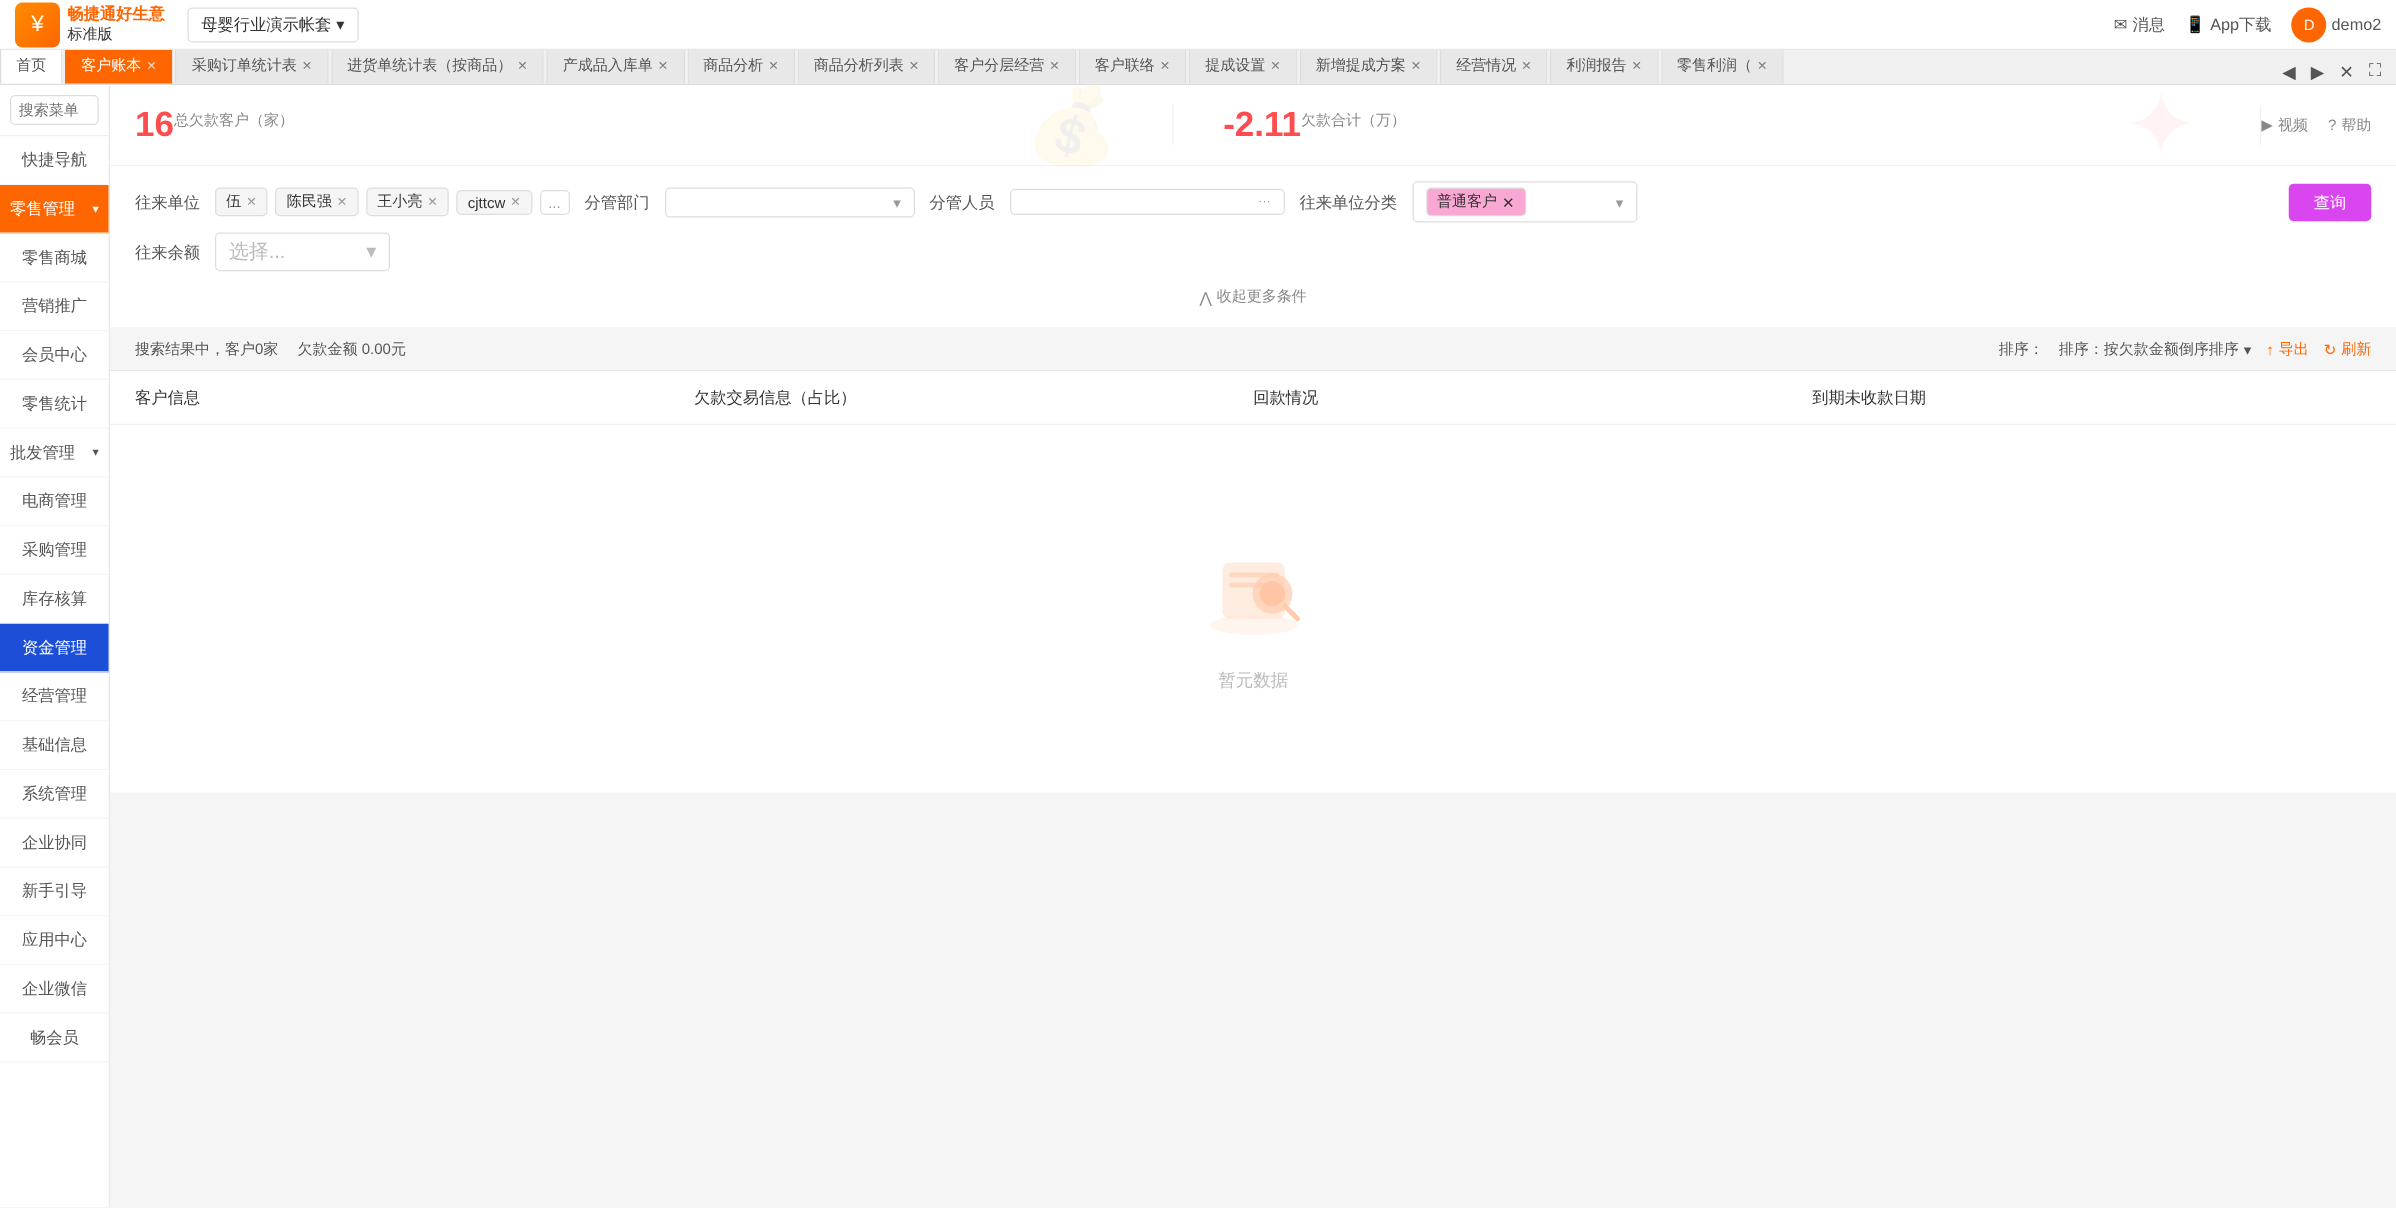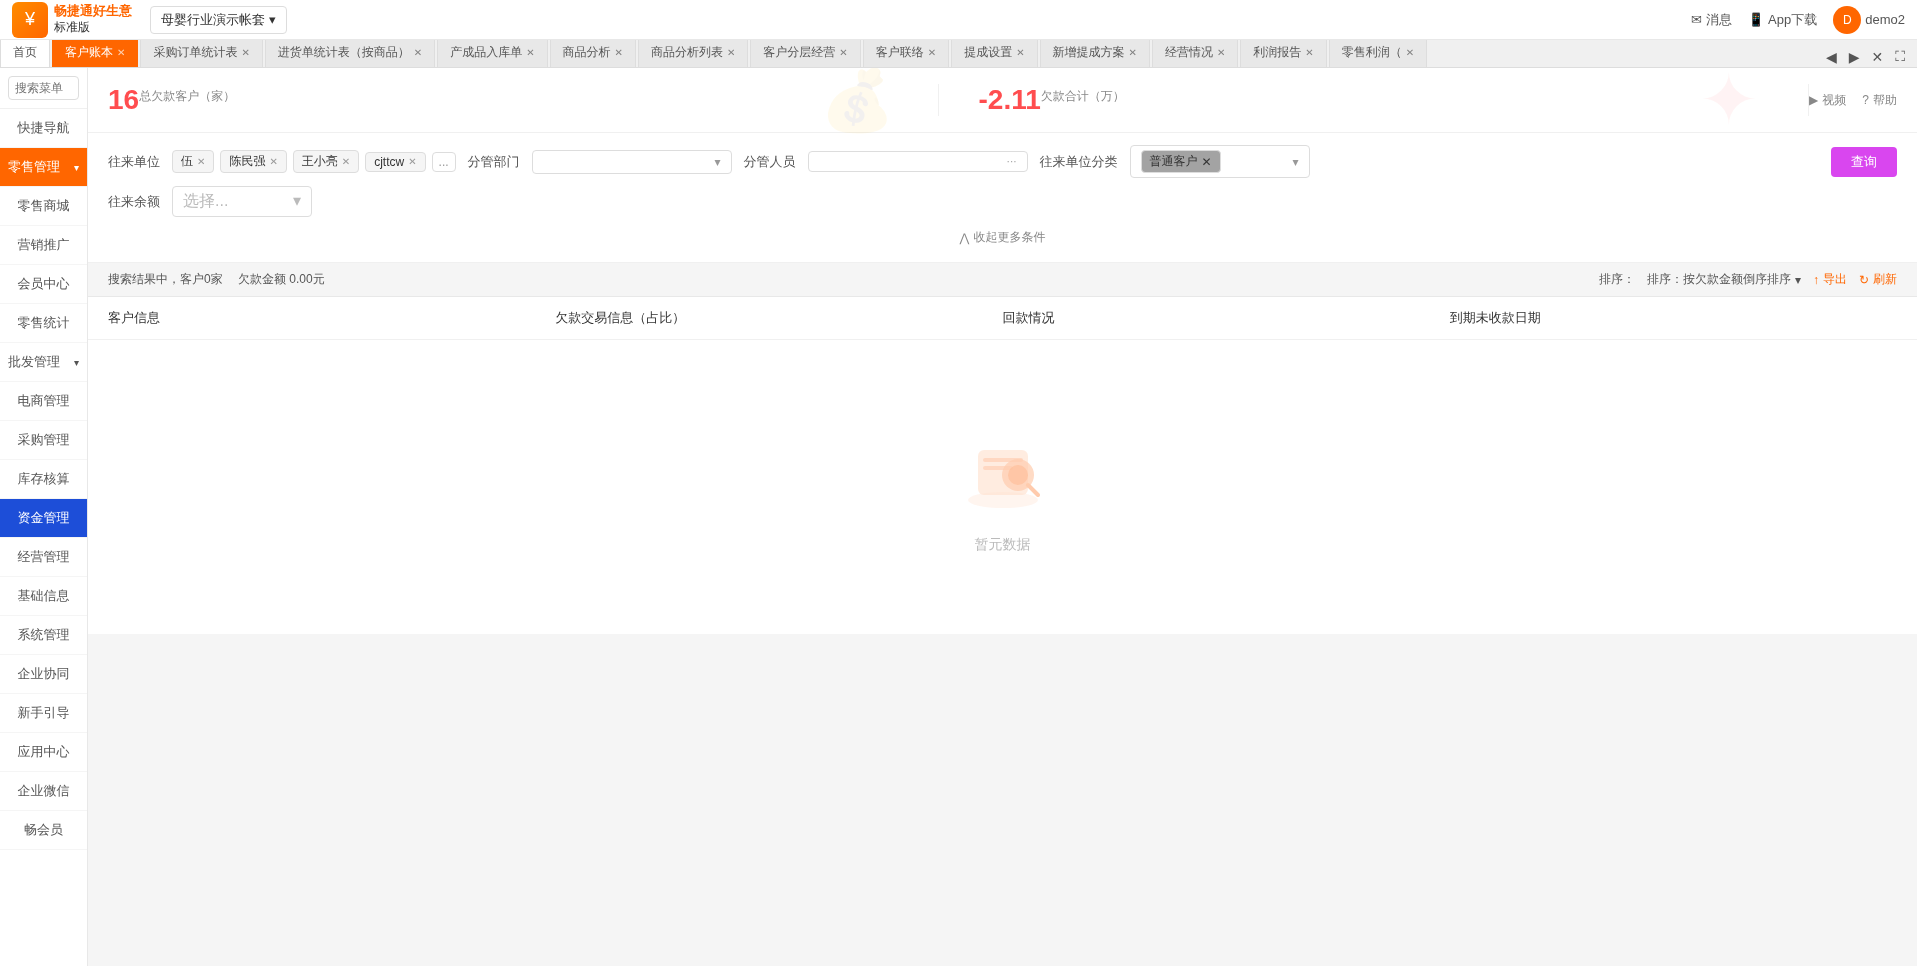--- a/index.html
+++ b/index.html
@@ -57,21 +57,21 @@
     .filter-row { display: flex; align-items: center; gap: 12px; margin-bottom: 8px; flex-wrap: wrap; }
     .filter-label { font-size: 13px; color: #555; white-space: nowrap; }
     .filter-tags { display: flex; align-items: center; gap: 6px; flex-wrap: wrap; }
     .filter-tag { display: flex; align-items: center; gap: 4px; padding: 2px 8px; background: #f5f5f5; border: 1px solid #ddd; border-radius: 4px; font-size: 12px; color: #333; }
     .filter-tag .remove { cursor: pointer; color: #999; font-size: 10px; }
     .filter-more { font-size: 12px; color: #999; cursor: pointer; padding: 2px 6px; border: 1px solid #ddd; border-radius: 4px; }
     .filter-dropdown { display: flex; align-items: center; gap: 4px; padding: 4px 10px; border: 1px solid #ddd; border-radius: 4px; font-size: 12px; color: #555; cursor: pointer; min-width: 160px; }
     .filter-dropdown .arrow { margin-left: auto; color: #999; }
     .filter-input-wrap { display: flex; align-items: center; gap: 4px; padding: 4px 10px; border: 1px solid #ddd; border-radius: 4px; font-size: 12px; color: #555; cursor: pointer; min-width: 200px; }
     .filter-select-wrap { display: flex; align-items: flex-start; gap: 6px; padding: 4px 10px; border: 1px solid #ddd; border-radius: 4px; font-size: 16px; color: #bbb; cursor: pointer; min-width: 140px; }
-    .category-tag { display: flex; align-items: center; gap: 4px; padding: 2px 8px; background: #a3a3a3; border: 1px solid #ddd; border-radius: 4px; font-size: 12px; color: #333; }
+    .category-tag { display: flex; align-items: center; gap: 4px; padding: 2px 8px; background: #f9a8d4; border: 1px solid #ddd; border-radius: 4px; font-size: 12px; color: #333; }
     .query-btn { padding: 6px 20px; background: #d946ef; color: white; border: none; border-radius: 4px; font-size: 13px; cursor: pointer; margin-left: auto; }
     .collapse-btn { font-size: 12px; color: #888; display: flex; align-items: center; gap: 4px; cursor: pointer; margin: 0 auto; }
 
     
     .results-bar { background: #f5f5f5; padding: 8px 20px; display: flex; align-items: center; justify-content: space-between; border-bottom: 1px solid #e8e8e8; }
     .results-info { font-size: 12px; color: #555; }
     .results-info span { margin-right: 12px; }
     .results-actions { display: flex; align-items: center; gap: 12px; font-size: 12px; color: #555; }
     .sort-btn { display: flex; align-items: center; gap: 4px; cursor: pointer; }
     .action-link { display: flex; align-items: center; gap: 4px; cursor: pointer; color: #ff6600; }

